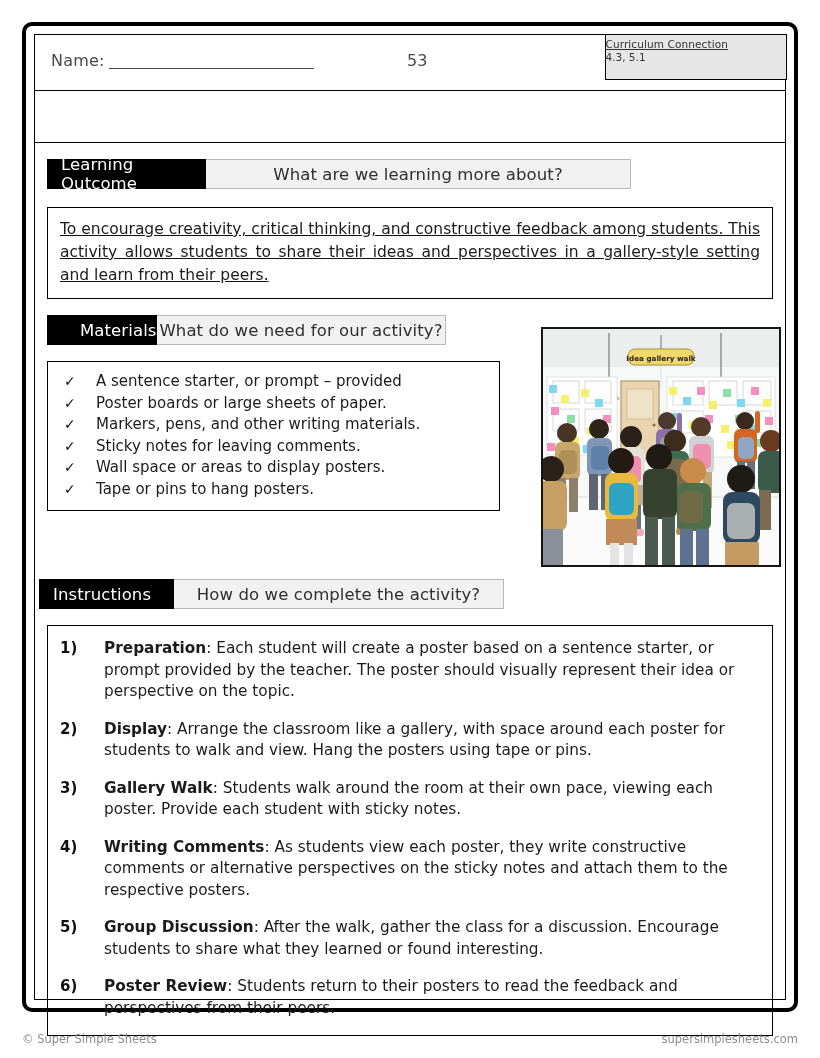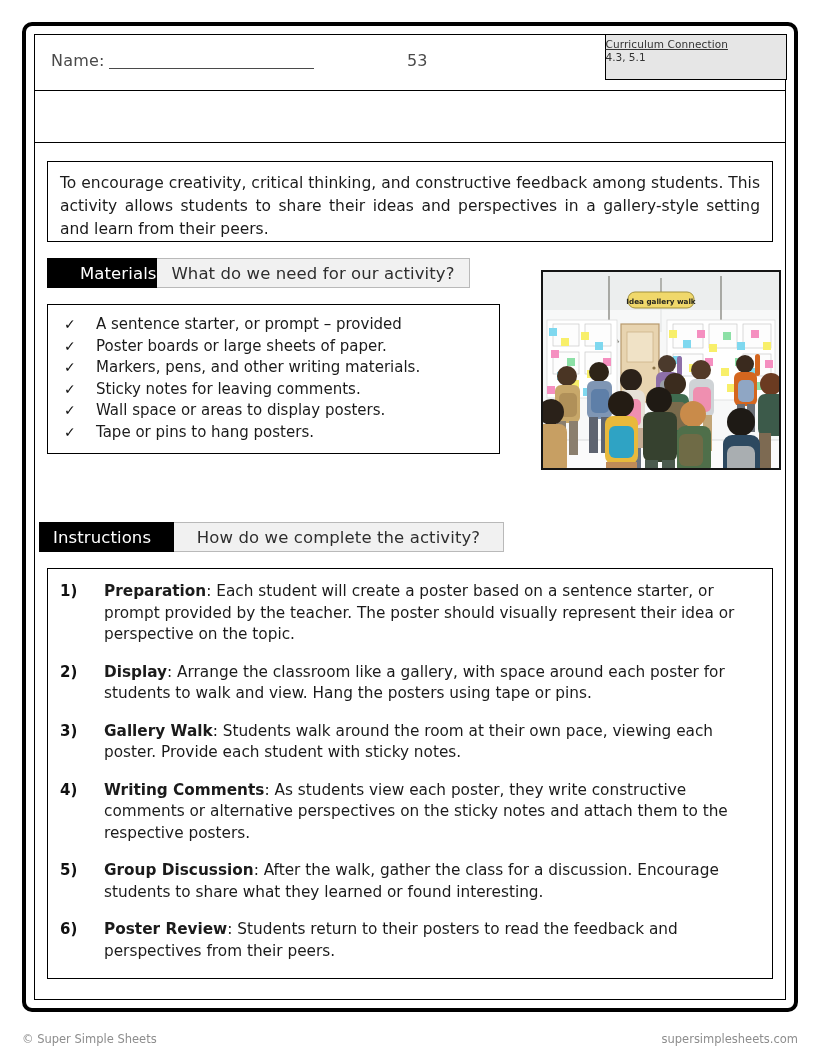--- a/index.html
+++ b/index.html
@@ -159,31 +159,32 @@
     box-sizing: border-box;
     letter-spacing: 0.1px;
   }
 
   .band-learning { margin-left: 12px; }
   .band-learning .band-label { width: 159px; }
   .band-learning .band-question { width: 425px; }
 
   .band-materials { margin-left: 12px; }
   .band-materials .band-label { width: 110px; padding-left: 33px; }
-  .band-materials .band-question { width: 313px; }
+  .band-materials .band-question { width: 289px; }
 
   .band-instructions { margin-left: 4px; }
   .band-instructions .band-label { width: 135px; }
   .band-instructions .band-question { width: 330px; }
 
   .outcome-box {
     margin: 18px 12px 0 12px;
     border: 1.5px solid #000;
     box-sizing: border-box;
-    padding: 10px 12px 0 12px;
+    padding: 10px 12px 11px 12px;
+    text-decoration: underline;
   }
   .outcome-text {
     font-size: 15.5px;
     line-height: 23px;
     text-align: justify;
     color: #1b1b1b;
   }
 
   .mid-row {
     position: relative;
@@ -211,21 +212,21 @@
     color: #111;
     font-size: 14px;
     padding-left: 6px;
     box-sizing: border-box;
   }
   .photo {
     position: absolute;
     left: 506px;
     top: -18px;
     width: 240px;
-    height: 200px;
+    height: 240px;
     border: 2px solid #151515;
     box-sizing: border-box;
     overflow: hidden;
     background: #ef4444;
   }
 
   
   .instructions-box {
     margin: 16px 12px 0 12px;
     border: 1.5px solid #000;
@@ -281,20 +282,24 @@
         <div class="page-number">53</div>
         <div class="curriculum-box">
           <div class="curriculum-title">Curriculum Connection</div>
           <div class="curriculum-codes">4.3, 5.1</div>
         </div>
       </div>
     </div>
 
     <div class="content">
 
+      <div class="band band-learning">
+        <div class="band-label">Learning Outcome</div>
+        <div class="band-question">What are we learning more about?</div>
+      </div>
 
       <div class="outcome-box">
         <div class="outcome-text">To encourage creativity, critical thinking, and constructive feedback among students. This activity allows students to share their ideas and perspectives in a gallery-style setting and learn from their peers.</div>
       </div>
 
       <div class="band band-materials">
         <div class="band-label">Materials</div>
         <div class="band-question">What do we need for our activity?</div>
       </div>
 

